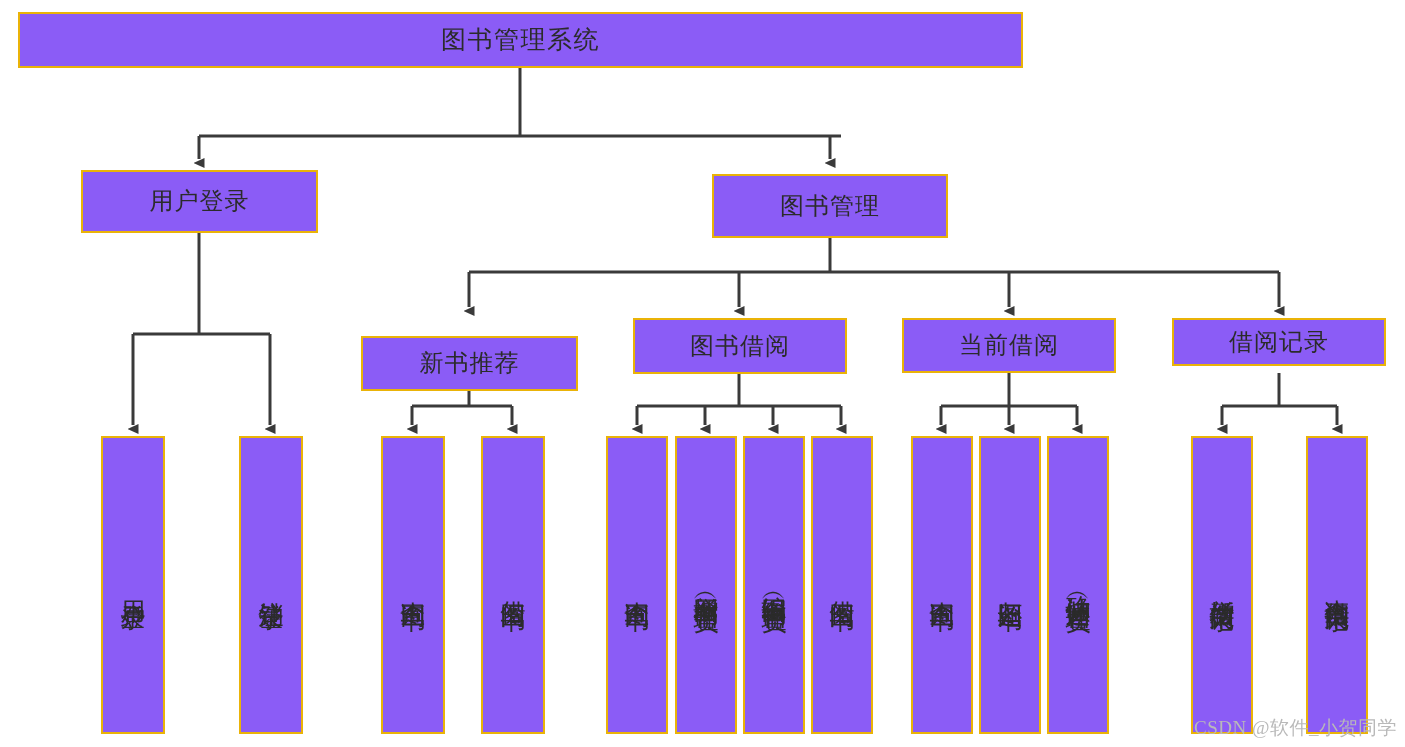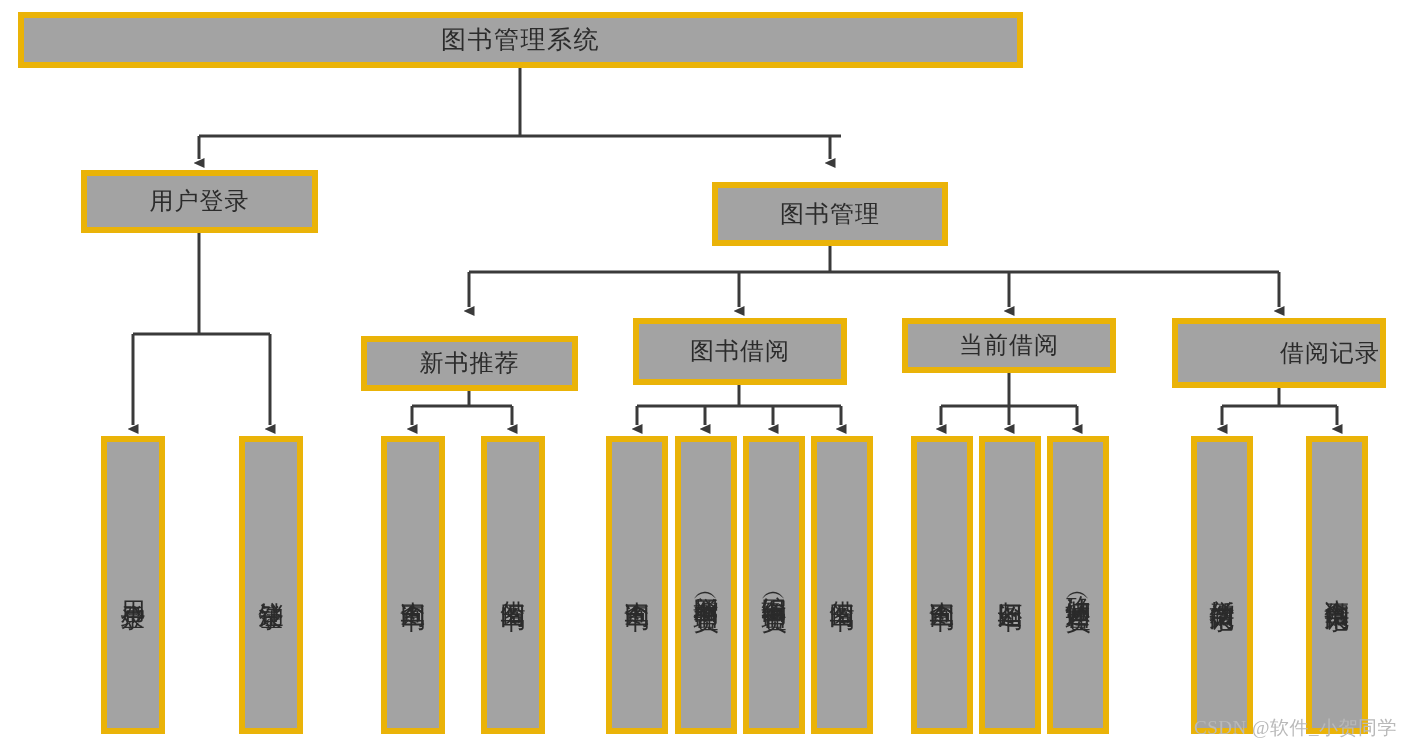--- a/index.html
+++ b/index.html
@@ -21,22 +21,22 @@
   #edges {
     position: absolute;
     left: 0;
     top: 0;
     width: 1405px;
     height: 747px;
   }
   .node {
     position: absolute;
     box-sizing: border-box;
-    background: #a3a3a3;
-    border: 6px solid #eab308;
+    background: #8b5cf6;
+    border: 2px solid #eab308;
     display: flex;
     align-items: center;
     justify-content: center;
     color: #2b2b2b;
     z-index: 5;
   }
   .node .lbl {
     display: block;
     text-align: center;
     line-height: 1.18;
@@ -133,37 +133,37 @@
   </svg>
 
   <div class="node h root" style="left:18px; top:12px; width:1005px; height:56px;">
     <span class="lbl">图书管理系统</span>
   </div>
 
   <div class="node h" style="left:81px; top:170px; width:237px; height:63px;">
     <span class="lbl">用户登录</span>
   </div>
 
-  <div class="node h" style="left:712px; top:182px; width:236px; height:64px;">
+  <div class="node h" style="left:712px; top:174px; width:236px; height:64px;">
     <span class="lbl">图书管理</span>
   </div>
 
   <div class="node h" style="left:361px; top:318px; width:217px; height:55px;margin-top:18px;">
     <span class="lbl">新书推荐</span>
   </div>
 
-  <div class="node h" style="left:633px; top:318px; width:214px; height:67px;">
+  <div class="node h" style="left:633px; top:318px; width:214px; height:56px;">
     <span class="lbl">图书借阅</span>
   </div>
 
   <div class="node h" style="left:902px; top:318px; width:214px; height:55px;">
     <span class="lbl">当前借阅</span>
   </div>
 
-  <div class="node h" style="left:1172px; top:318px; width:214px; height:70px;justify-content:flex-end;">
+  <div class="node h" style="left:1172px; top:318px; width:214px; height:48px;">
     <span class="lbl">借阅记录</span>
   </div>
 
   <div class="node v" style="left:101px; top:436px; width:64px; height:298px;">
     <span class="lbl">用户登录</span>
   </div>
 
   <div class="node v" style="left:239px; top:436px; width:64px; height:298px;">
     <span class="lbl">注销登录</span>
   </div>

